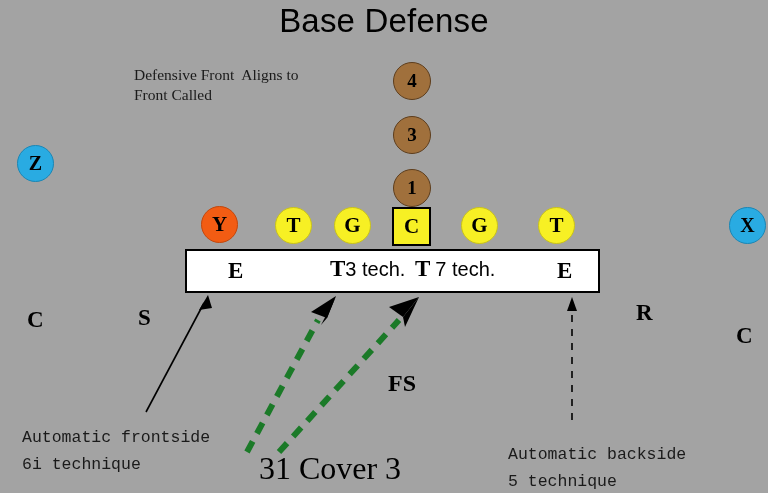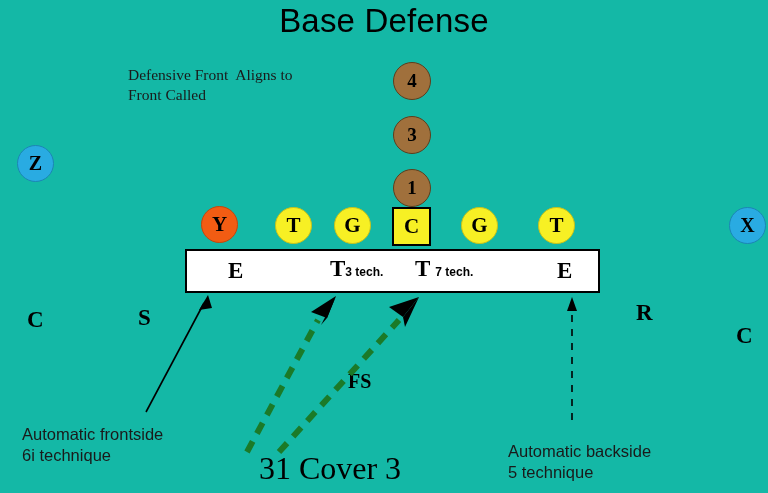--- a/index.html
+++ b/index.html
@@ -4,40 +4,40 @@
 <style>
   html, body {
     margin: 0;
     padding: 0;
     background: #ffffff;
   }
   #stage {
     position: relative;
     width: 768px;
     height: 493px;
-    background: #14b8a6;
+    background: #a3a3a3;
     overflow: hidden;
     font-family: "Liberation Serif", serif;
   }
   .abs { position: absolute; }
 
   
   #title {
     left: 0; top: 2px;
     width: 768px;
     text-align: center;
     font-family: "Liberation Sans", sans-serif;
     font-size: 33px;
     color: #000000;
     letter-spacing: 0.2px;
   }
 
   
   #note {
-    left: 128px; top: 65px;
+    left: 134px; top: 65px;
     font-family: "Liberation Serif", serif;
     font-size: 15.5px;
     line-height: 20px;
     color: #1a1a1a;
     white-space: pre;
   }
 
   
   .token {
     display: flex;
@@ -91,38 +91,38 @@
   }
   .dl-label {
     font-family: "Liberation Serif", serif;
     font-weight: bold;
     font-size: 23px;
     color: #000000;
     line-height: 1;
   }
   .tech {
     font-family: "Liberation Sans", sans-serif;
-    font-weight: bold;
-    font-size: 12px;
+    font-weight: normal;
+    font-size: 20px;
     color: #000000;
   }
 
   
   .sec {
     font-family: "Liberation Serif", serif;
     font-weight: bold;
     font-size: 23px;
     color: #000000;
   }
 
   
   .caption {
-    font-family: Liberation Sans, sans-serif;
+    font-family: Liberation Mono, monospace;
     font-size: 16.5px;
-    line-height: 21px;
+    line-height: 27px;
     color: #1a1a1a;
     white-space: pre;
   }
 
   
   #call {
     left: 0; top: 450px;
     width: 660px;
     text-align: center;
     font-family: "Liberation Serif", serif;
@@ -197,21 +197,21 @@
   <div class="abs dl-label" style="left:557px; top:259px;">
     <span>E</span>
   </div>
 
   <div class="abs sec" style="left:27px; top:307px;">
     <span>C</span>
   </div>
   <div class="abs sec" style="left:138px; top:305px;">
     <span>S</span>
   </div>
-  <div class="abs sec" style="left:348px; top:370px; font-size:20px;">
+  <div class="abs sec" style="left:388px; top:370px; font-size:24px;">
     <span>FS</span>
   </div>
   <div class="abs sec" style="left:636px; top:300px;">
     <span>R</span>
   </div>
   <div class="abs sec" style="left:736px; top:323px;">
     <span>C</span>
   </div>
 
   <svg id="overlay" class="abs" viewBox="0 0 768 493">

